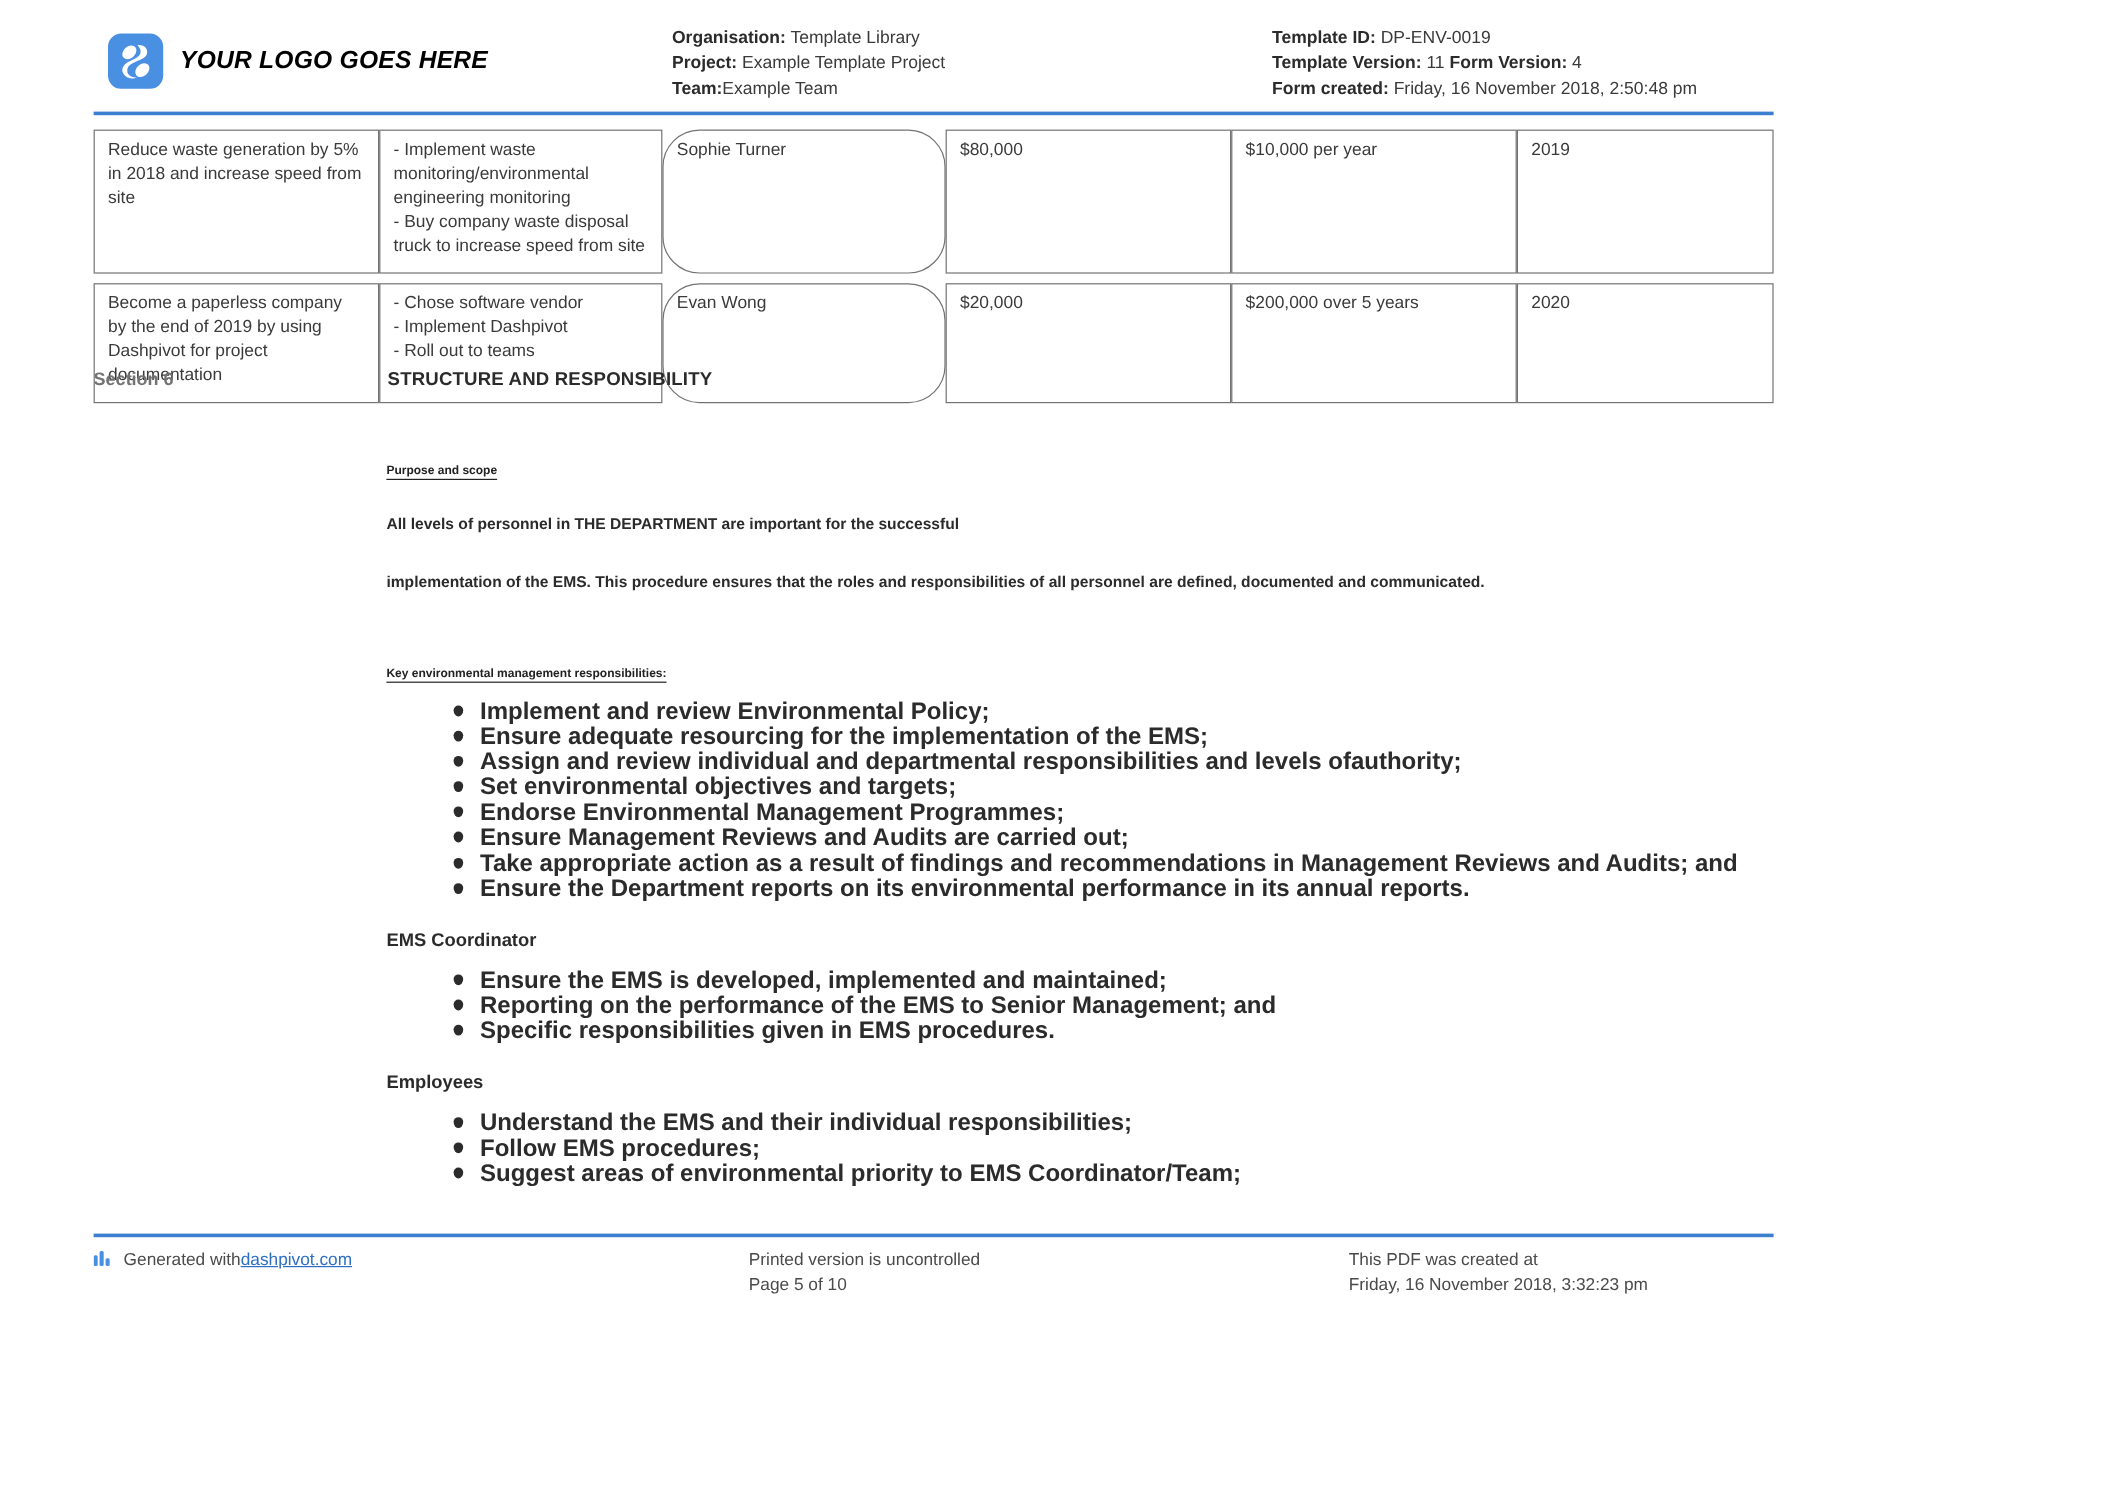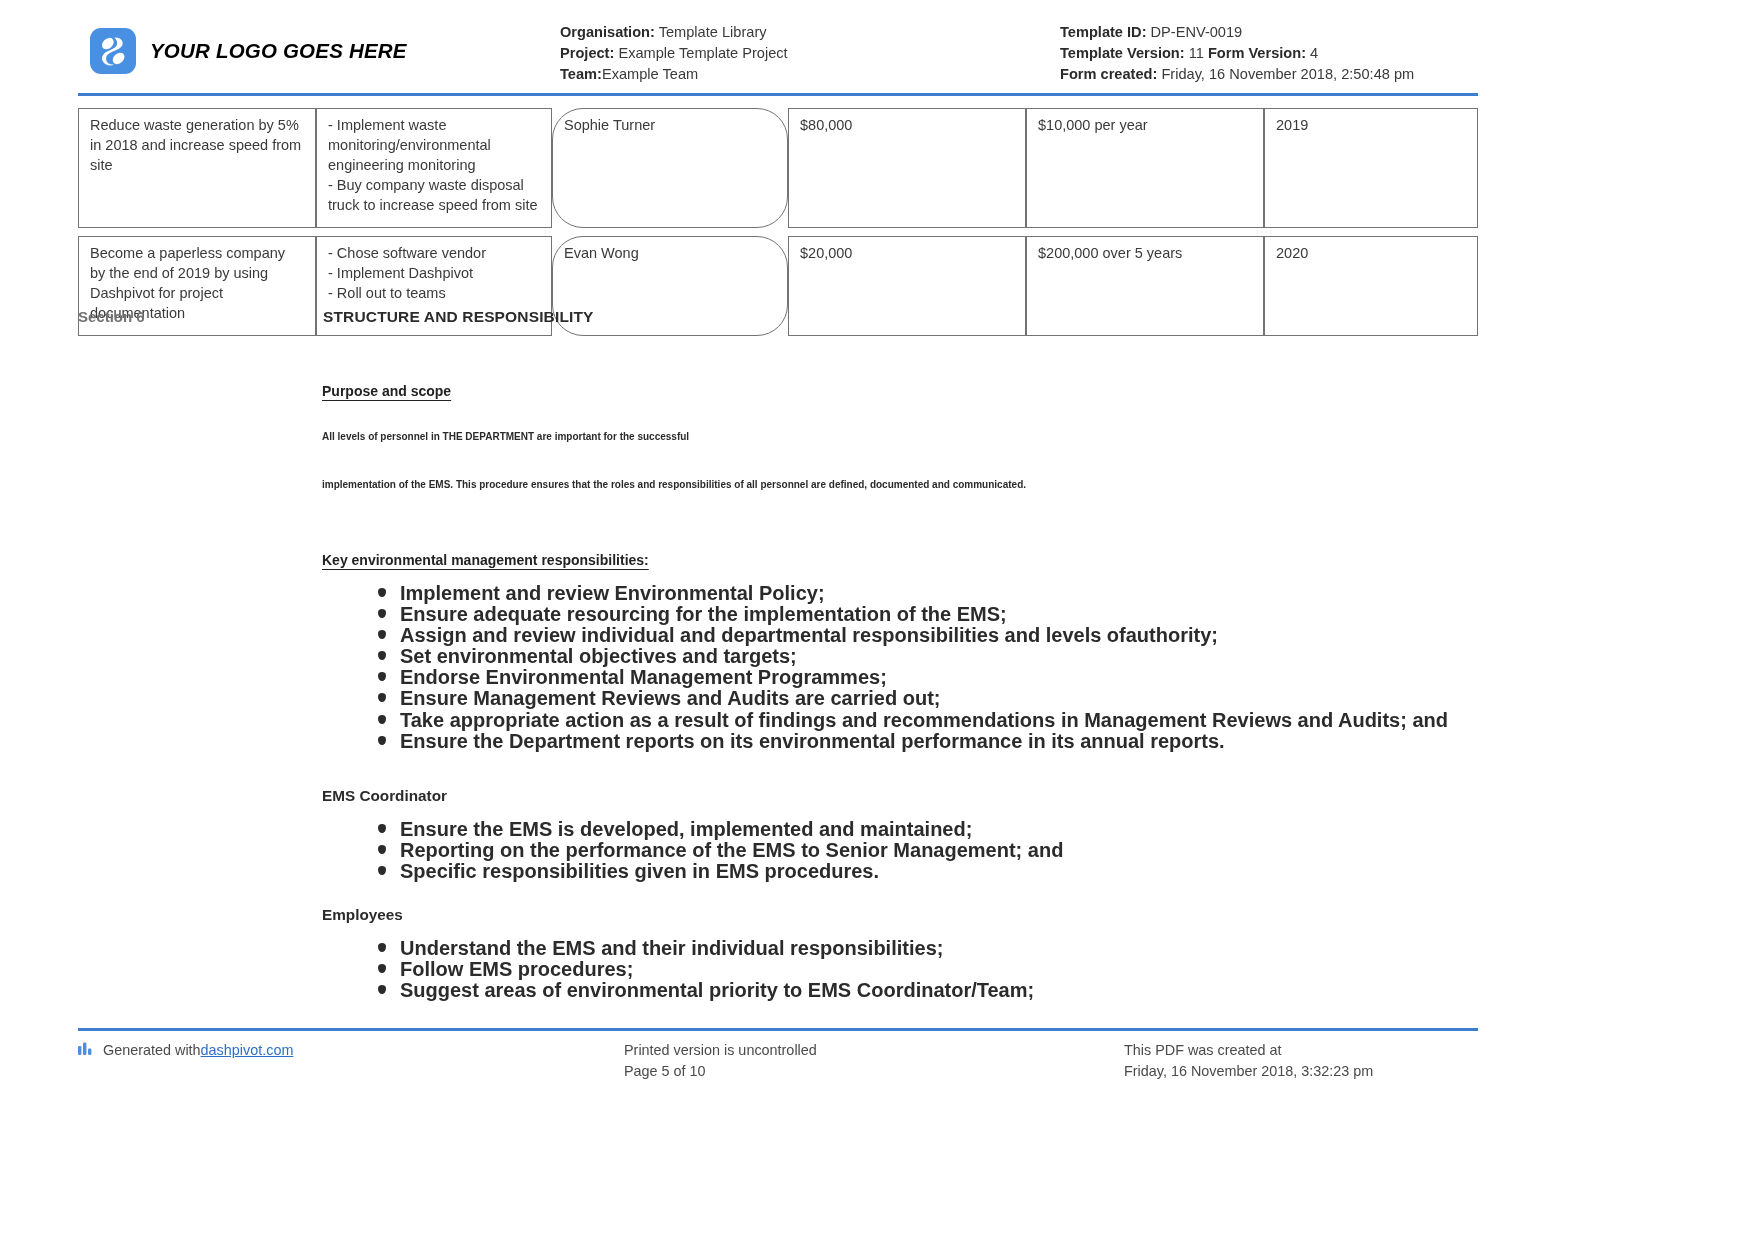--- a/index.html
+++ b/index.html
@@ -118,31 +118,31 @@
     color: #2b2b2b;
   }
 
   
   .body {
     position: absolute;
     left: 322px; top: 382px;
     width: 1156px;
   }
   .u-head {
-    font-size: 14px;
+    font-size: 10px;
     font-weight: bold;
     color: #222;
     text-decoration: underline;
     text-underline-offset: 4px;
     display: inline-block;
     text-align: center;
   }
   .pad-top-22 { margin-top: 22px; }
   .para {
-    font-size: 10px;
+    font-size: 13px;
     font-weight: bold;
     color: #2b2b2b;
     line-height: 22px;
     margin-top: 26px;
   }
   .sub-head {
     font-size: 15.3px;
     font-weight: bold;
     color: #2b2b2b;
     margin-top: 26px;
@@ -297,21 +297,21 @@
       <li><span class="bull"></span><span>Ensure adequate resourcing for the implementation of the EMS;</span></li>
       <li><span class="bull"></span><span>Assign and review individual and departmental responsibilities and levels ofauthority;</span></li>
       <li><span class="bull"></span><span>Set environmental objectives and targets;</span></li>
       <li><span class="bull"></span><span>Endorse Environmental Management Programmes;</span></li>
       <li><span class="bull"></span><span>Ensure Management Reviews and Audits are carried out;</span></li>
       <li><span class="bull"></span><span>Take appropriate action as a result of findings and recommendations in Management Reviews and Audits; and</span></li>
       <li><span class="bull"></span><span>Ensure the Department reports on its environmental performance in its annual reports.</span></li>
     </ul>
 
     
-    <div class="sub-head" style="margin-top:36px;">EMS Coordinator</div>
+    <div class="sub-head" style="margin-top:24px;">EMS Coordinator</div>
     <ul class="blist">
       <li><span class="bull"></span><span>Ensure the EMS is developed, implemented and maintained;</span></li>
       <li><span class="bull"></span><span>Reporting on the performance of the EMS to Senior Management; and</span></li>
       <li><span class="bull"></span><span>Specific responsibilities given in EMS procedures.</span></li>
     </ul>
 
     
     <div class="sub-head" style="margin-top:24px;">Employees</div>
     <ul class="blist">
       <li><span class="bull"></span><span>Understand the EMS and their individual responsibilities;</span></li>

